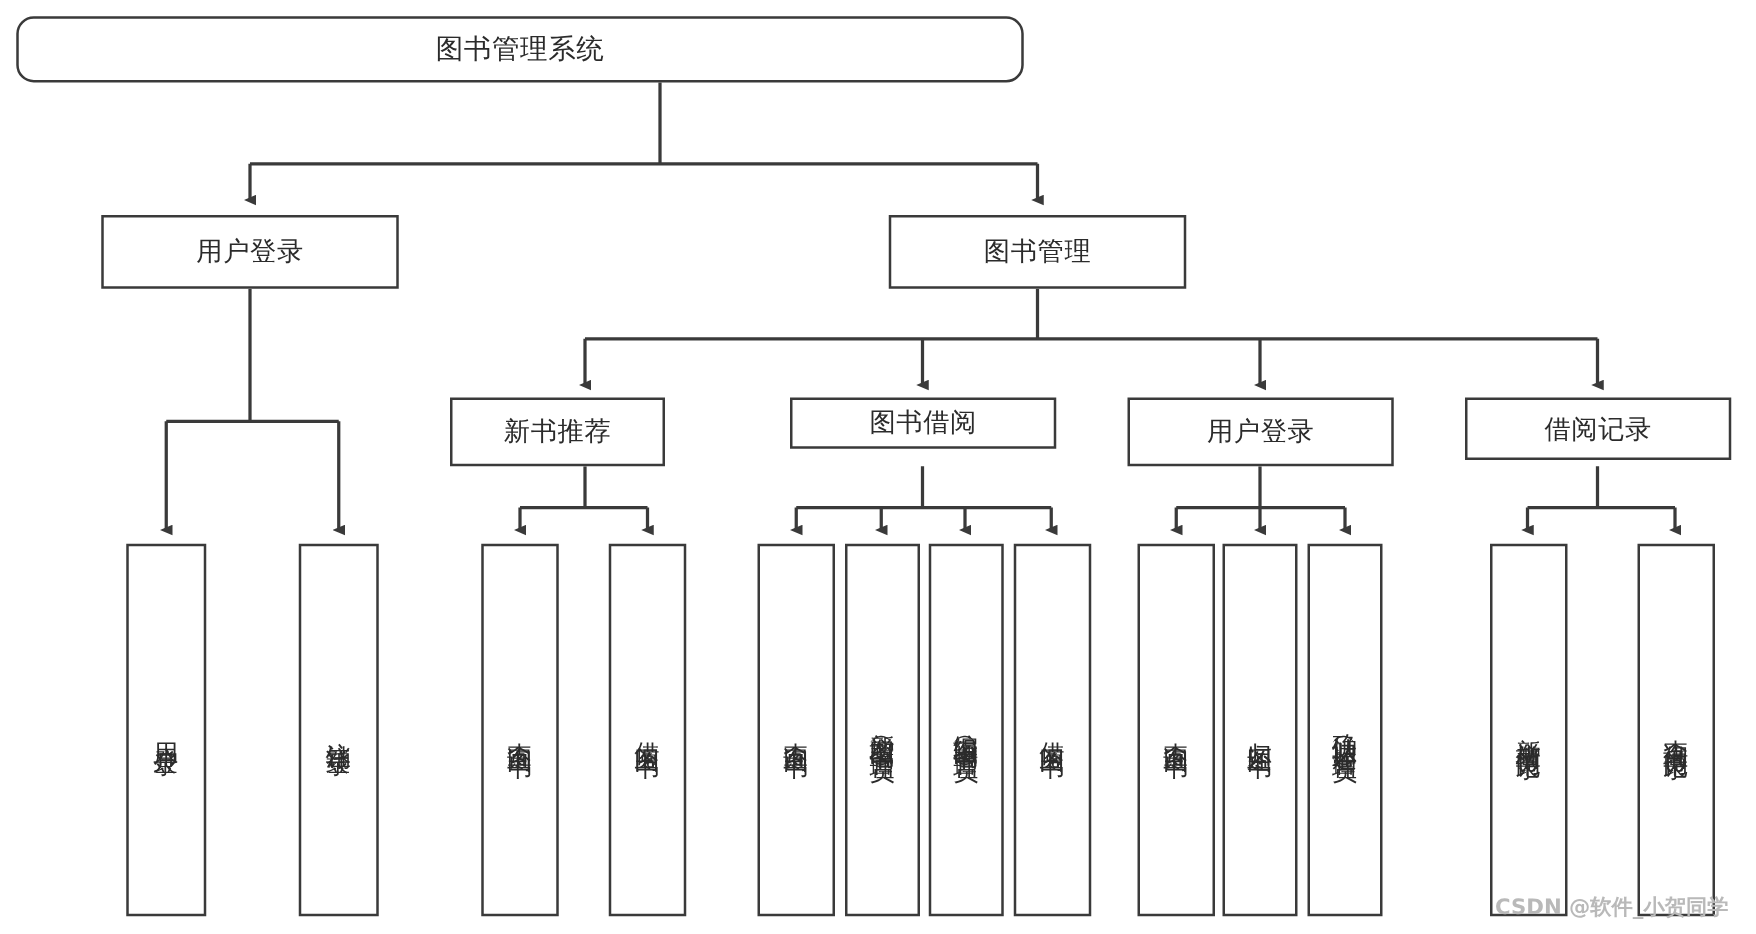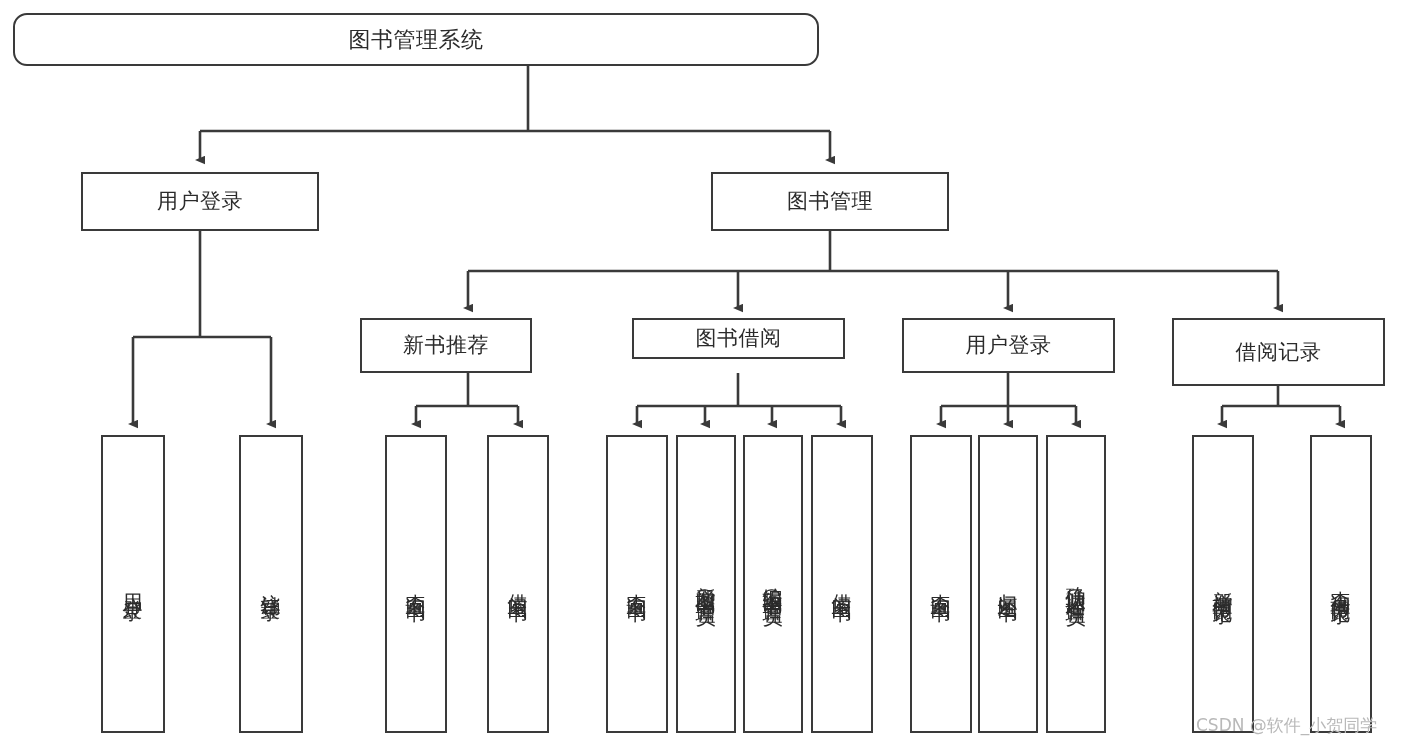--- a/index.html
+++ b/index.html
@@ -61,20 +61,21 @@
     font-size: 20px;
     letter-spacing: 3px;
     line-height: 1;
   }
   .watermark {
     position: absolute;
     font-size: 17px;
     color: #b9b9b9;
     white-space: nowrap;
     font-family: "DejaVu Sans", "Liberation Sans", sans-serif;
+    font-weight: bold;
   }
 </style>
 </head>
 <body>
 
 <div id="diagram-root">
 
   <svg class="connectors" viewBox="0 0 1405 747" xmlns="http://www.w3.org/2000/svg">
     <defs>
       <marker id="arrowhead" markerWidth="10" markerHeight="10" refX="4.2" refY="5" orient="auto" markerUnits="userSpaceOnUse">
@@ -138,21 +139,21 @@
 
   <div class="node horizontal" style="left:360px; top:318px; width:172px; height:55px;">
     <span class="label">新书推荐</span>
   </div>
   <div class="node horizontal" style="left:632px; top:318px; width:213px; height:41px;">
     <span class="label">图书借阅</span>
   </div>
   <div class="node horizontal" style="left:902px; top:318px; width:213px; height:55px;">
     <span class="label">用户登录</span>
   </div>
-  <div class="node horizontal" style="left:1172px; top:318px; width:213px; height:68px;">
+  <div class="node horizontal" style="left:1172px; top:318px; width:213px; height:50px;">
     <span class="label">借阅记录</span>
   </div>
 
   <div class="node vertical" style="left:101px; top:435px; width:64px; height:298px;">
     <span class="label">用户登录</span>
   </div>
   <div class="node vertical" style="left:239px; top:435px; width:64px; height:298px;">
     <span class="label">注销登录</span>
   </div>
 

